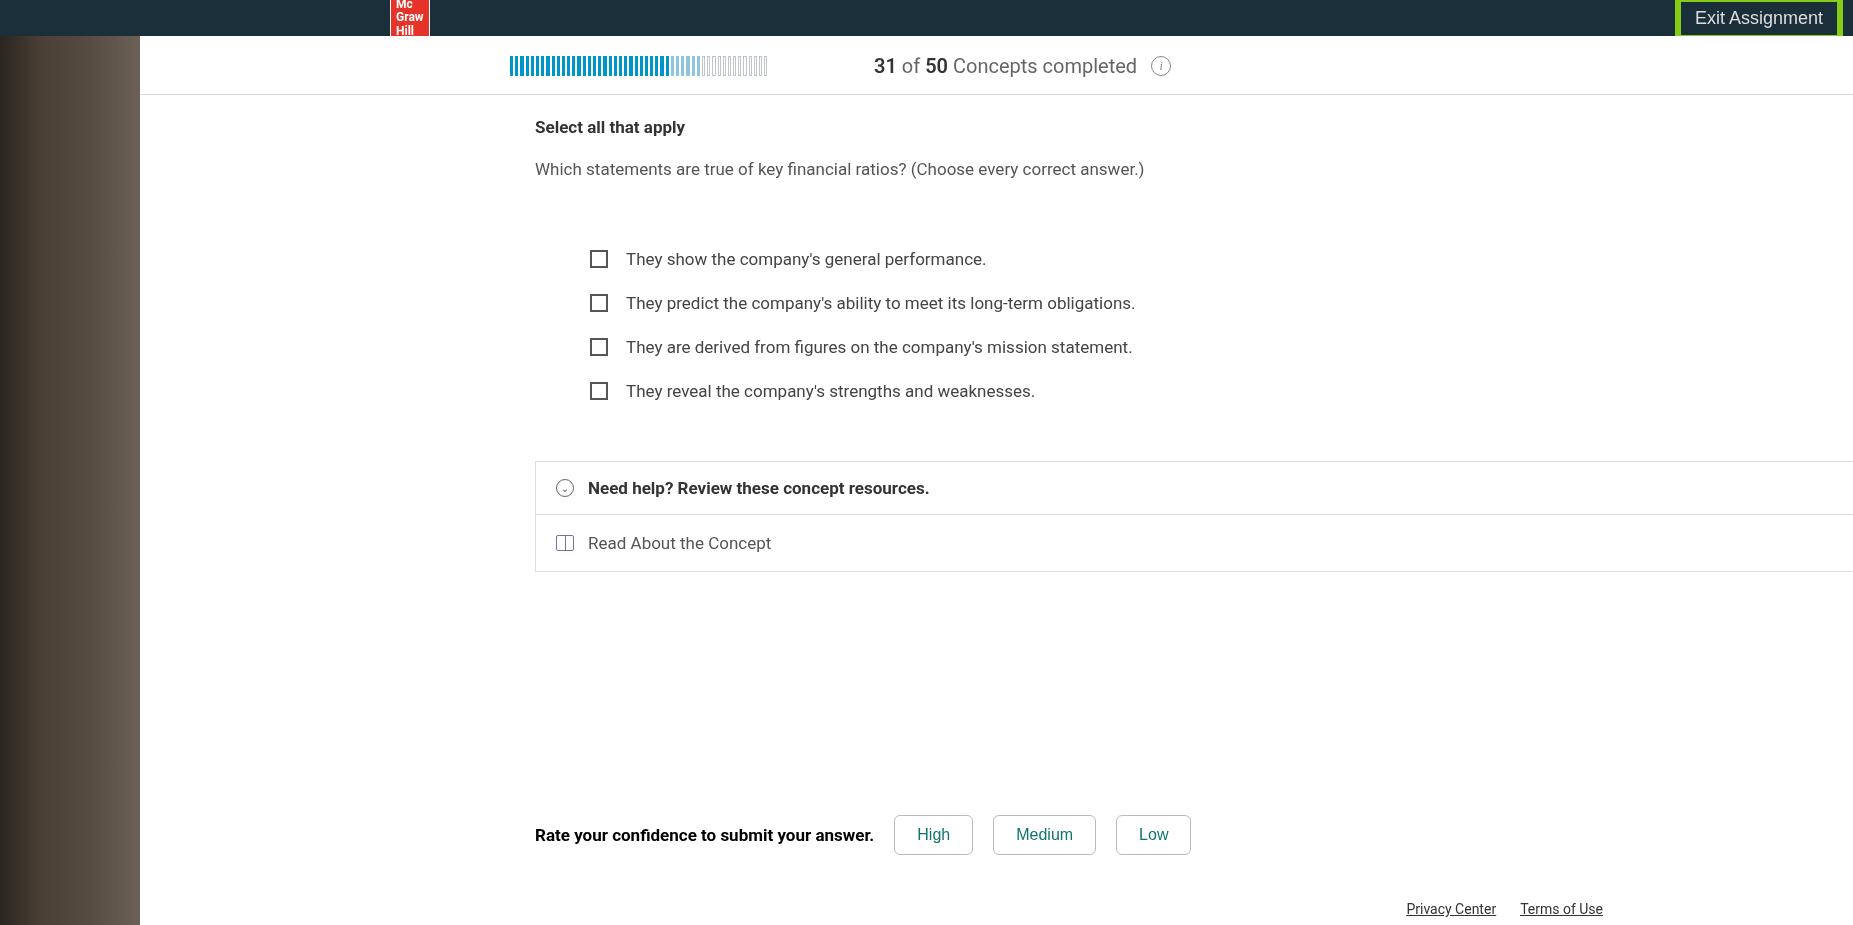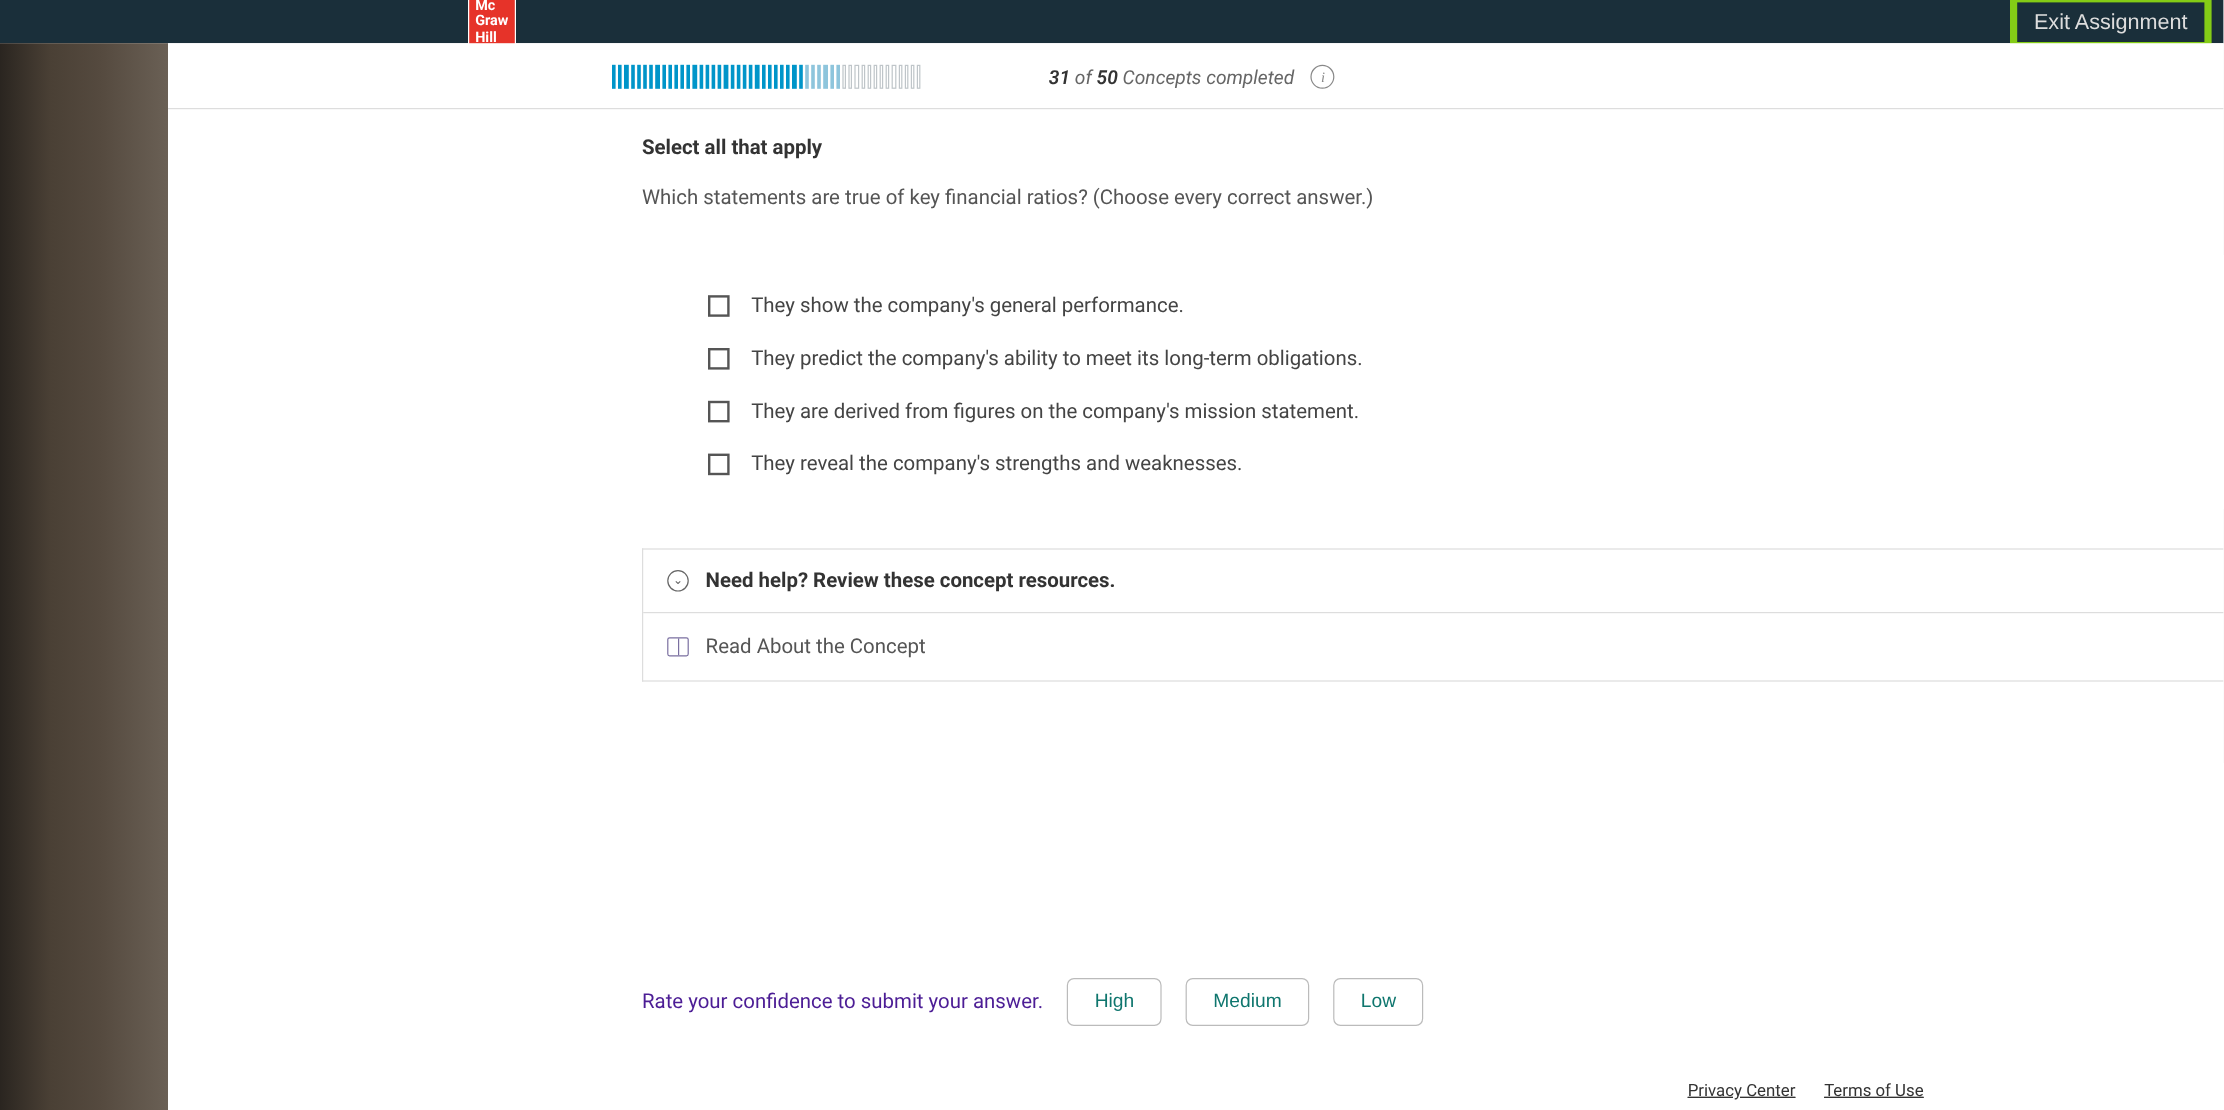--- a/index.html
+++ b/index.html
@@ -64,23 +64,22 @@
     }
     .tick {
       width: 3.2px;
       height: 100%;
       margin-right: 2px;
     }
     .tick.filled { background: #0095c9; }
     .tick.partial { background: #8ec5dc; }
     .tick.empty { border: 1px solid #bfc5c9; background: transparent; }
     .progress-text {
-      font-size: 16px;
+      font-size: 20px;
       color: #666;
-      font-style: italic;
     }
     .progress-text b { color: #333; font-weight: 600; }
     .info-icon {
       width: 20px;
       height: 20px;
       border: 1.5px solid #888;
       border-radius: 50%;
       display: flex;
       align-items: center;
       justify-content: center;
@@ -192,21 +191,22 @@
     .submit-bar {
       position: absolute;
       bottom: 70px;
       left: 395px;
       display: flex;
       align-items: center;
       gap: 20px;
     }
     .submit-label {
       font-size: 17px;
-      color: #4c1d95;
+      color: #000000;
+      font-weight: bold;
     }
     .conf-btn {
       background: #fff;
       border: 1px solid #bbb;
       border-radius: 6px;
       padding: 10px 22px;
       font-size: 16px;
       color: #0f766e;
       cursor: pointer;
     }

